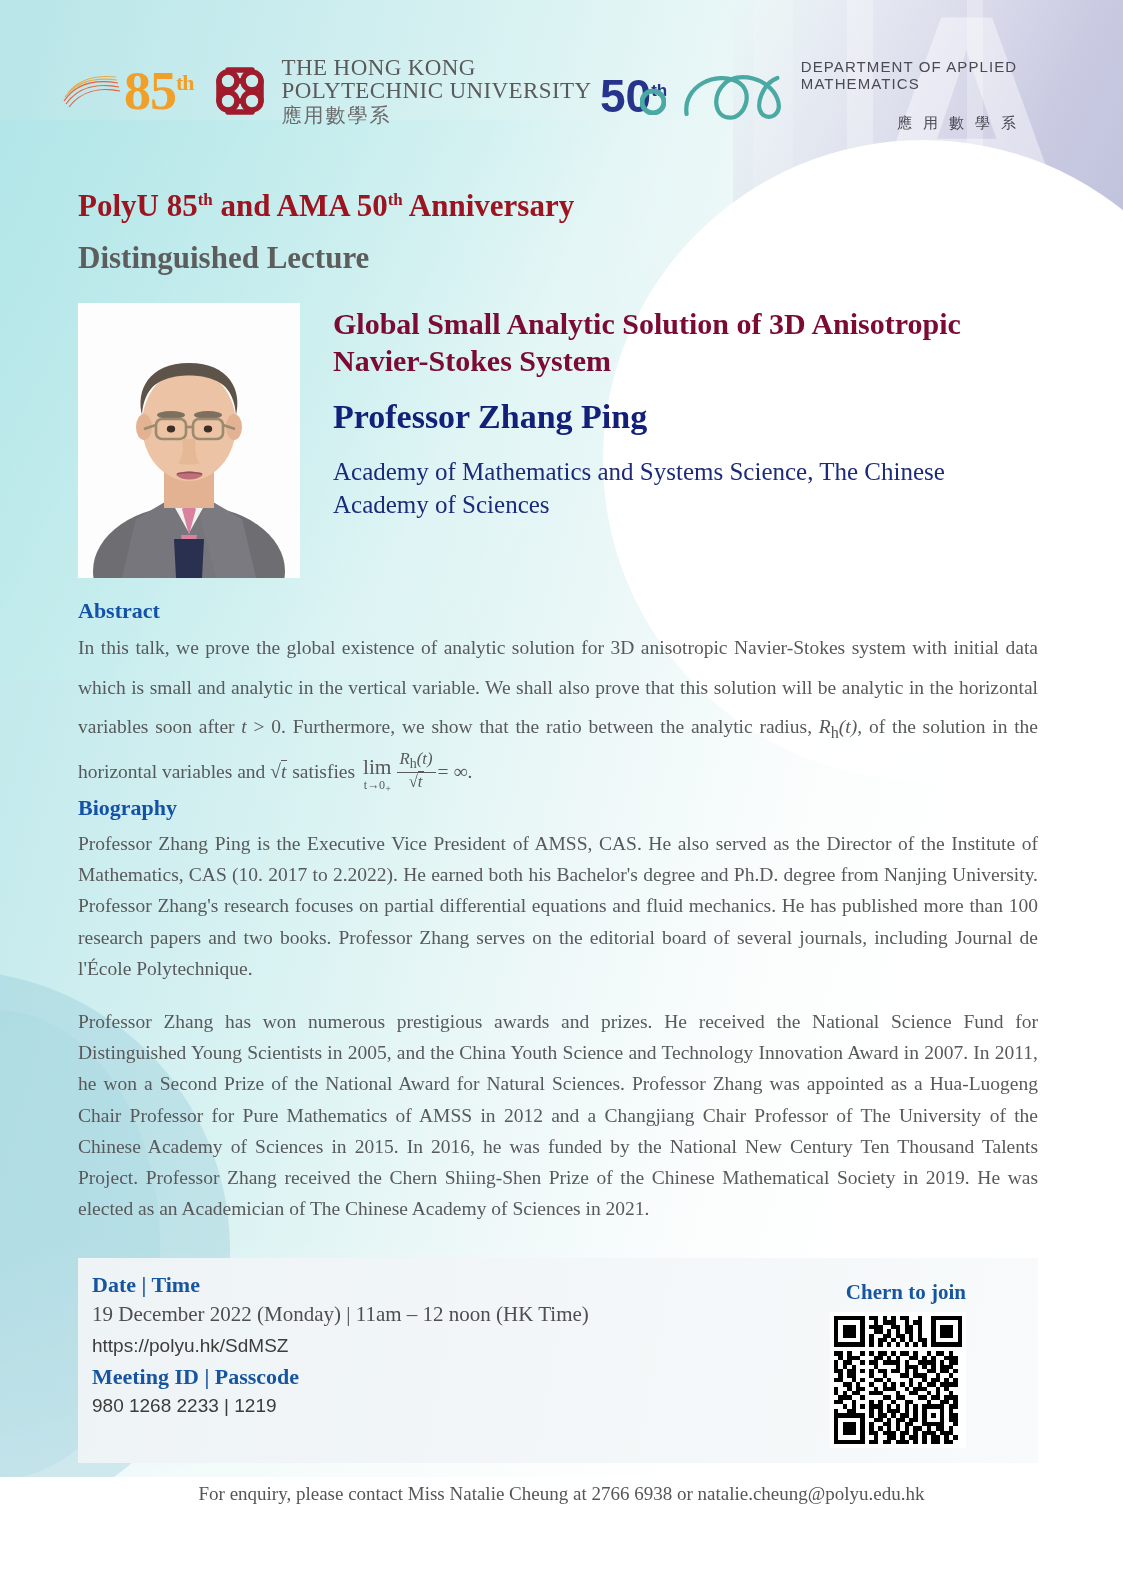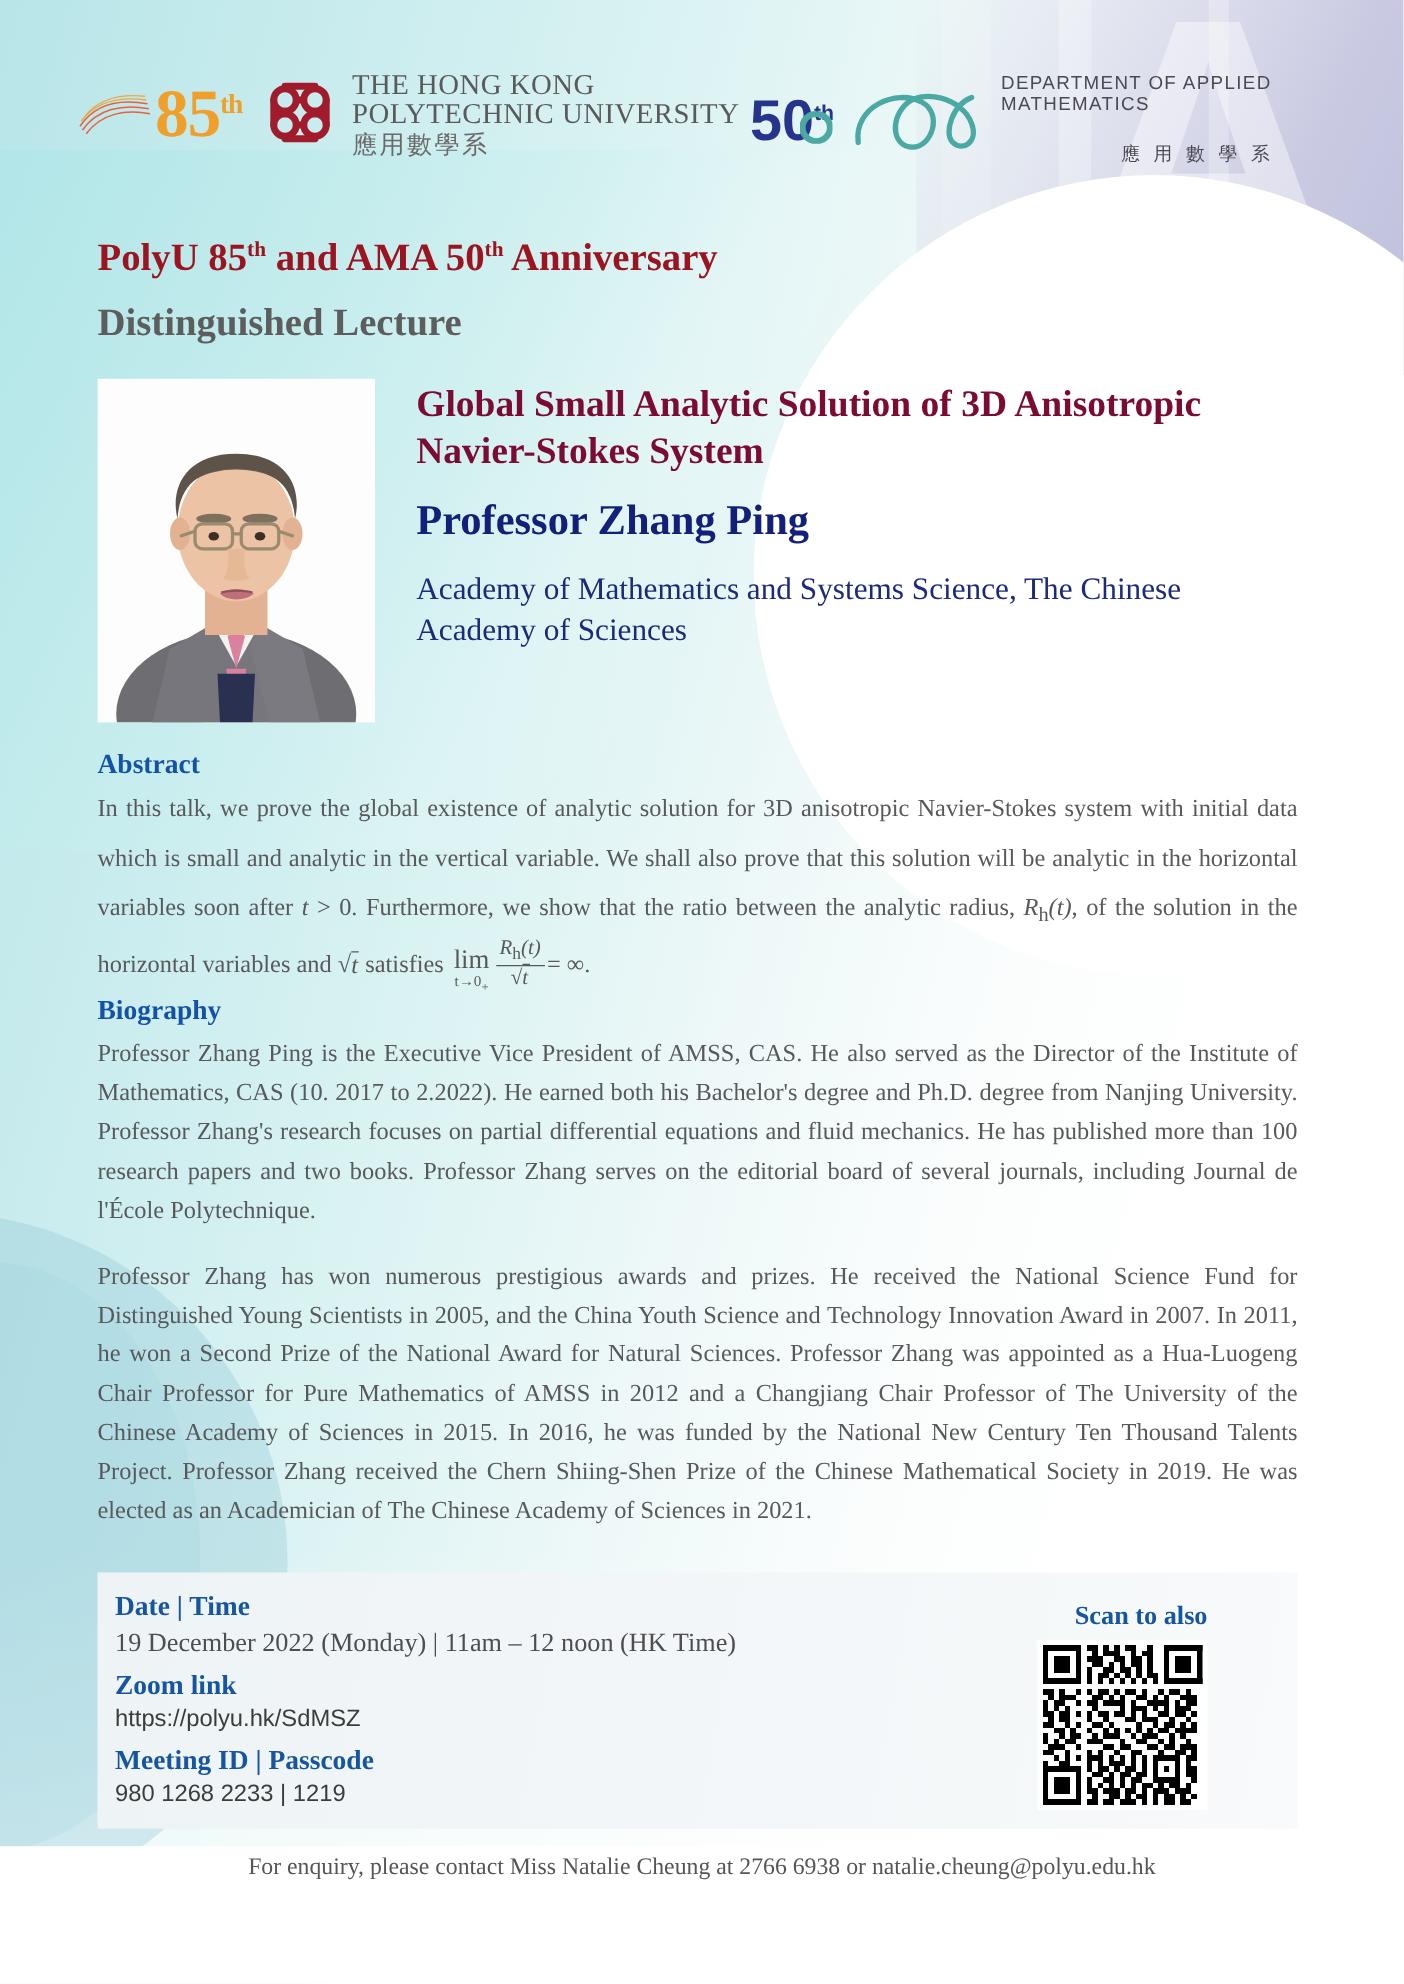--- a/index.html
+++ b/index.html
@@ -237,27 +237,26 @@
     <div class="sec-head bio-head">Biography</div>
     <div class="bio">
       <p>Professor Zhang Ping is the Executive Vice President of AMSS, CAS. He also served as the Director of the Institute of Mathematics, CAS (10. 2017 to 2.2022). He earned both his Bachelor's degree and Ph.D. degree from Nanjing University. Professor Zhang's research focuses on partial differential equations and fluid mechanics. He has published more than 100 research papers and two books. Professor Zhang serves on the editorial board of several journals, including Journal de l'École Polytechnique.</p>
       <p>Professor Zhang has won numerous prestigious awards and prizes. He received the National Science Fund for Distinguished Young Scientists in 2005, and the China Youth Science and Technology Innovation Award in 2007. In 2011, he won a Second Prize of the National Award for Natural Sciences. Professor Zhang was appointed as a Hua-Luogeng Chair Professor for Pure Mathematics of AMSS in 2012 and a Changjiang Chair Professor of The University of the Chinese Academy of Sciences in 2015. In 2016, he was funded by the National New Century Ten Thousand Talents Project. Professor Zhang received the Chern Shiing-Shen Prize of the Chinese Mathematical Society in 2019. He was elected as an Academician of The Chinese Academy of Sciences in 2021.</p>
     </div>
 
     <div class="infobox">
       <div class="info-left">
         <div class="lbl">Date | Time</div>
         <div class="val">19 December 2022 (Monday) | 11am – 12 noon (HK Time)</div>
-        <div class="lbl">Zoom link</div>
         <div class="val mono">https://polyu.hk/SdMSZ</div>
         <div class="lbl">Meeting ID | Passcode</div>
         <div class="val mono">980 1268 2233 | 1219</div>
       </div>
 
-      <div class="scan">Scan to also</div>
+      <div class="scan">Chern to join</div>
       <div class="qr">
         <svg width="128" height="128" viewBox="0 0 29 29" shape-rendering="crispEdges">
           <rect width="29" height="29" fill="#fff"></rect>
           <g fill="#000">
 
             <rect x="0" y="0" width="7" height="1"></rect>
               <rect x="0" y="6" width="7" height="1"></rect>
             <rect x="0" y="0" width="1" height="7"></rect>
               <rect x="6" y="0" width="1" height="7"></rect>
             <rect x="2" y="2" width="3" height="3"></rect>

